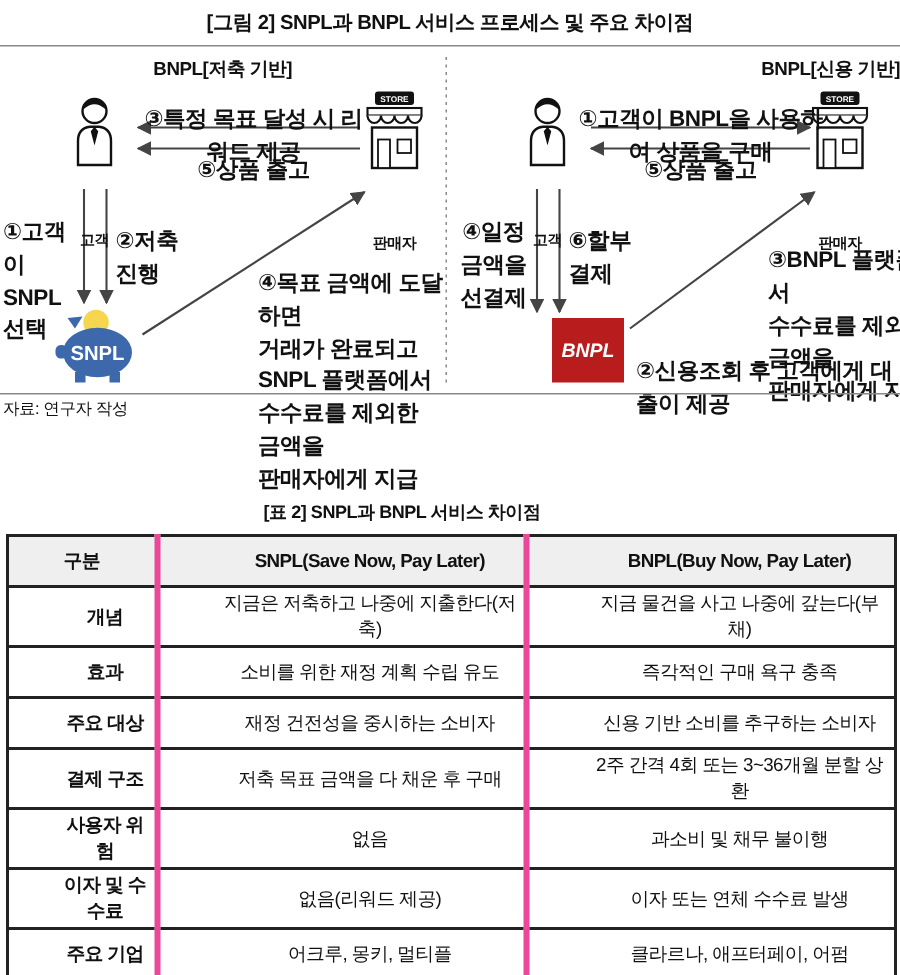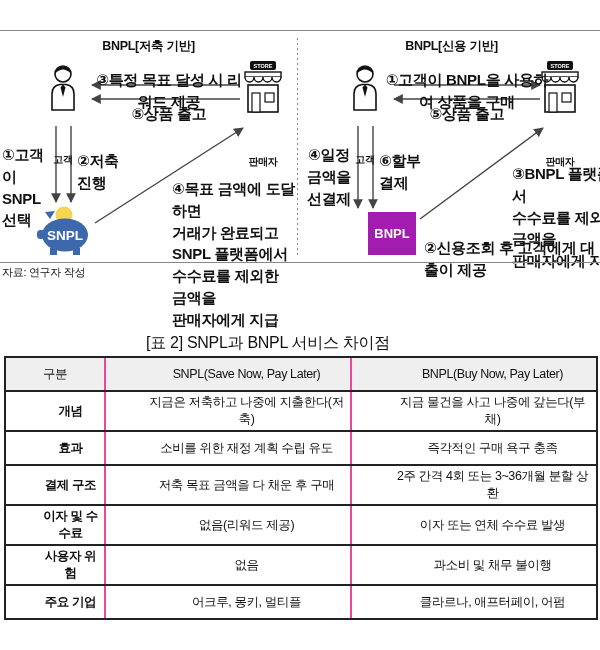--- a/index.html
+++ b/index.html
@@ -15,41 +15,42 @@
 
   .panel-title { position:absolute; top:8px; width:297px; text-align:center;
                  font-weight:bold; font-size:12.5px; letter-spacing:-0.3px; }
   .flabel { position:absolute; font-weight:bold; font-size:15px; line-height:1.45;
             white-space:pre-line; letter-spacing:-0.3px; }
   .flabel.center { text-align:center; }
   .actor-label { position:absolute; font-weight:bold; font-size:10px; text-align:center; letter-spacing:-0.3px;margin-top:39px; }
   .actor { position:absolute; }
 
   .bnpl-box { position:absolute; left:368px; top:182px; width:48px; height:43px;
-              background:#a21caf; color:#fff; font-weight:bold; font-size:13px;
-              display:flex; align-items:center; justify-content:center; }
+              background:#b91c1c; color:#fff; font-weight:bold; font-size:13px;
+              display:flex; align-items:center; justify-content:center;font-style:italic; }
 
   .source { position:absolute; top:265px; left:2px; font-size:11px; letter-spacing:-0.3px; }
 
   .tbl-title { position:absolute; top:333px; left:0; width:536px; text-align:center;
-               font-weight:normal; font-size:16px; letter-spacing:-0.3px; }
+               font-weight:bold; font-size:12px; letter-spacing:-0.3px; }
   table.cmp { position:absolute; top:356px; left:4px; width:592px;
               border-collapse:collapse; table-layout:fixed; border:2px solid #222; }
   .cmp th, .cmp td { border-top:2px solid #222; border-bottom:2px solid #222;
                      font-size:12.5px; text-align:center; vertical-align:middle;
                      height:34px; padding:2px 4px; letter-spacing:-0.4px; }
-  .cmp th + th, .cmp td + td { border-left:2px solid #ec4899;padding-left:41px; }
-  .cmp th { background:#efefef; font-weight:normal; }
+  .cmp th + th, .cmp td + td { border-left:4px solid #ec4899;padding-left:41px; }
+  .cmp th { background:#efefef; font-weight:bold; }
   .cmp td.rowhead { font-weight:bold;padding-left:35px; }
 </style>
 </head>
 <body>
 
 <div class="page">
 
+  <div class="fig-title">[그림 2] SNPL과 BNPL 서비스 프로세스 및 주요 차이점</div>
   <div class="rule" style="top:30px;"></div>
 
   <div class="figure">
 
     <svg class="arrows-svg">
       <defs>
         <marker id="ah" viewBox="0 0 10 10" refX="9" refY="5" markerWidth="7" markerHeight="7" orient="auto">
           <path d="M0 0 L10 5 L0 10 z" fill="#444"></path>
         </marker>
       </defs>
@@ -104,21 +105,21 @@
     <svg class="actor" style="left:36px; top:174px;" width="56" height="52" viewBox="0 0 56 52">
       <circle cx="28" cy="11" r="8.5" fill="#f6d64e"></circle>
       <path d="M14 15 l-5 -7 10 -1 z" fill="#3d68ac"></path>
       <ellipse cx="29" cy="31" rx="23" ry="16.5" fill="#3d68ac"></ellipse>
       <rect x="1" y="26" width="8" height="9" rx="3.5" fill="#3d68ac"></rect>
       <rect x="14" y="44" width="7" height="7" fill="#3d68ac"></rect>
       <rect x="37" y="44" width="7" height="7" fill="#3d68ac"></rect>
       <text x="29" y="36" text-anchor="middle" fill="#fff" font-size="13.5" font-weight="bold">SNPL</text>
     </svg>
 
-    <div class="panel-title" style="left:303px;">BNPL[신용 기반]</div>
+    <div class="panel-title" style="left:303px;text-align:right;">BNPL[신용 기반]</div>
 
     <svg class="actor" style="left:347px; top:34px;" width="36" height="48" viewBox="0 0 36 48">
       <circle cx="18" cy="10" r="8" fill="#fff" stroke="#111" stroke-width="1.6"></circle>
       <path d="M10.4 9 Q11.5 2.5 18 2.5 Q24.5 2.5 25.6 9 Q21.5 5.5 18 5.5 Q14.5 5.5 10.4 9 Z" fill="#111"></path>
       <path d="M7 46 L7 30 Q7 21.5 15 20.5 L21 20.5 Q29 21.5 29 30 L29 46 Z" fill="#fff" stroke="#111" stroke-width="1.6"></path>
       <path d="M18 20.5 L15.5 23.5 L18 33 L20.5 23.5 Z" fill="#111"></path>
     </svg>
     <div class="actor-label" style="left:342px; top:84px; width:46px;">고객</div>
 
     <svg class="actor" style="left:537px; top:30px;" width="46" height="54" viewBox="0 0 46 54">
@@ -166,35 +167,40 @@
       <td class="rowhead">개념</td>
       <td>지금은 저축하고 나중에 지출한다(저축)</td>
       <td>지금 물건을 사고 나중에 갚는다(부채)</td>
     </tr>
     <tr>
       <td class="rowhead">효과</td>
       <td>소비를 위한 재정 계획 수립 유도</td>
       <td>즉각적인 구매 욕구 충족</td>
     </tr>
     <tr>
+      <td class="rowhead">주요 대상</td>
+      <td>재정 건전성을 중시하는 소비자</td>
+      <td>신용 기반 소비를 추구하는 소비자</td>
+    </tr>
+    <tr>
       <td class="rowhead">결제 구조</td>
       <td>저축 목표 금액을 다 채운 후 구매</td>
       <td>2주 간격 4회 또는 3~36개월 분할 상환</td>
     </tr>
     <tr>
+      <td class="rowhead">사용자 위험</td>
+      <td>없음</td>
+      <td>과소비 및 채무 불이행</td>
+    </tr>
+    <tr>
       <td class="rowhead">이자 및 수수료</td>
       <td>없음(리워드 제공)</td>
       <td>이자 또는 연체 수수료 발생</td>
     </tr>
     <tr>
-      <td class="rowhead">사용자 위험</td>
-      <td>없음</td>
-      <td>과소비 및 채무 불이행</td>
-    </tr>
-    <tr>
       <td class="rowhead">주요 기업</td>
       <td>어크루, 몽키, 멀티플</td>
       <td>클라르나, 애프터페이, 어펌</td>
     </tr>
   </tbody>
     </table>
 
 </div>
 
 </body></html>

